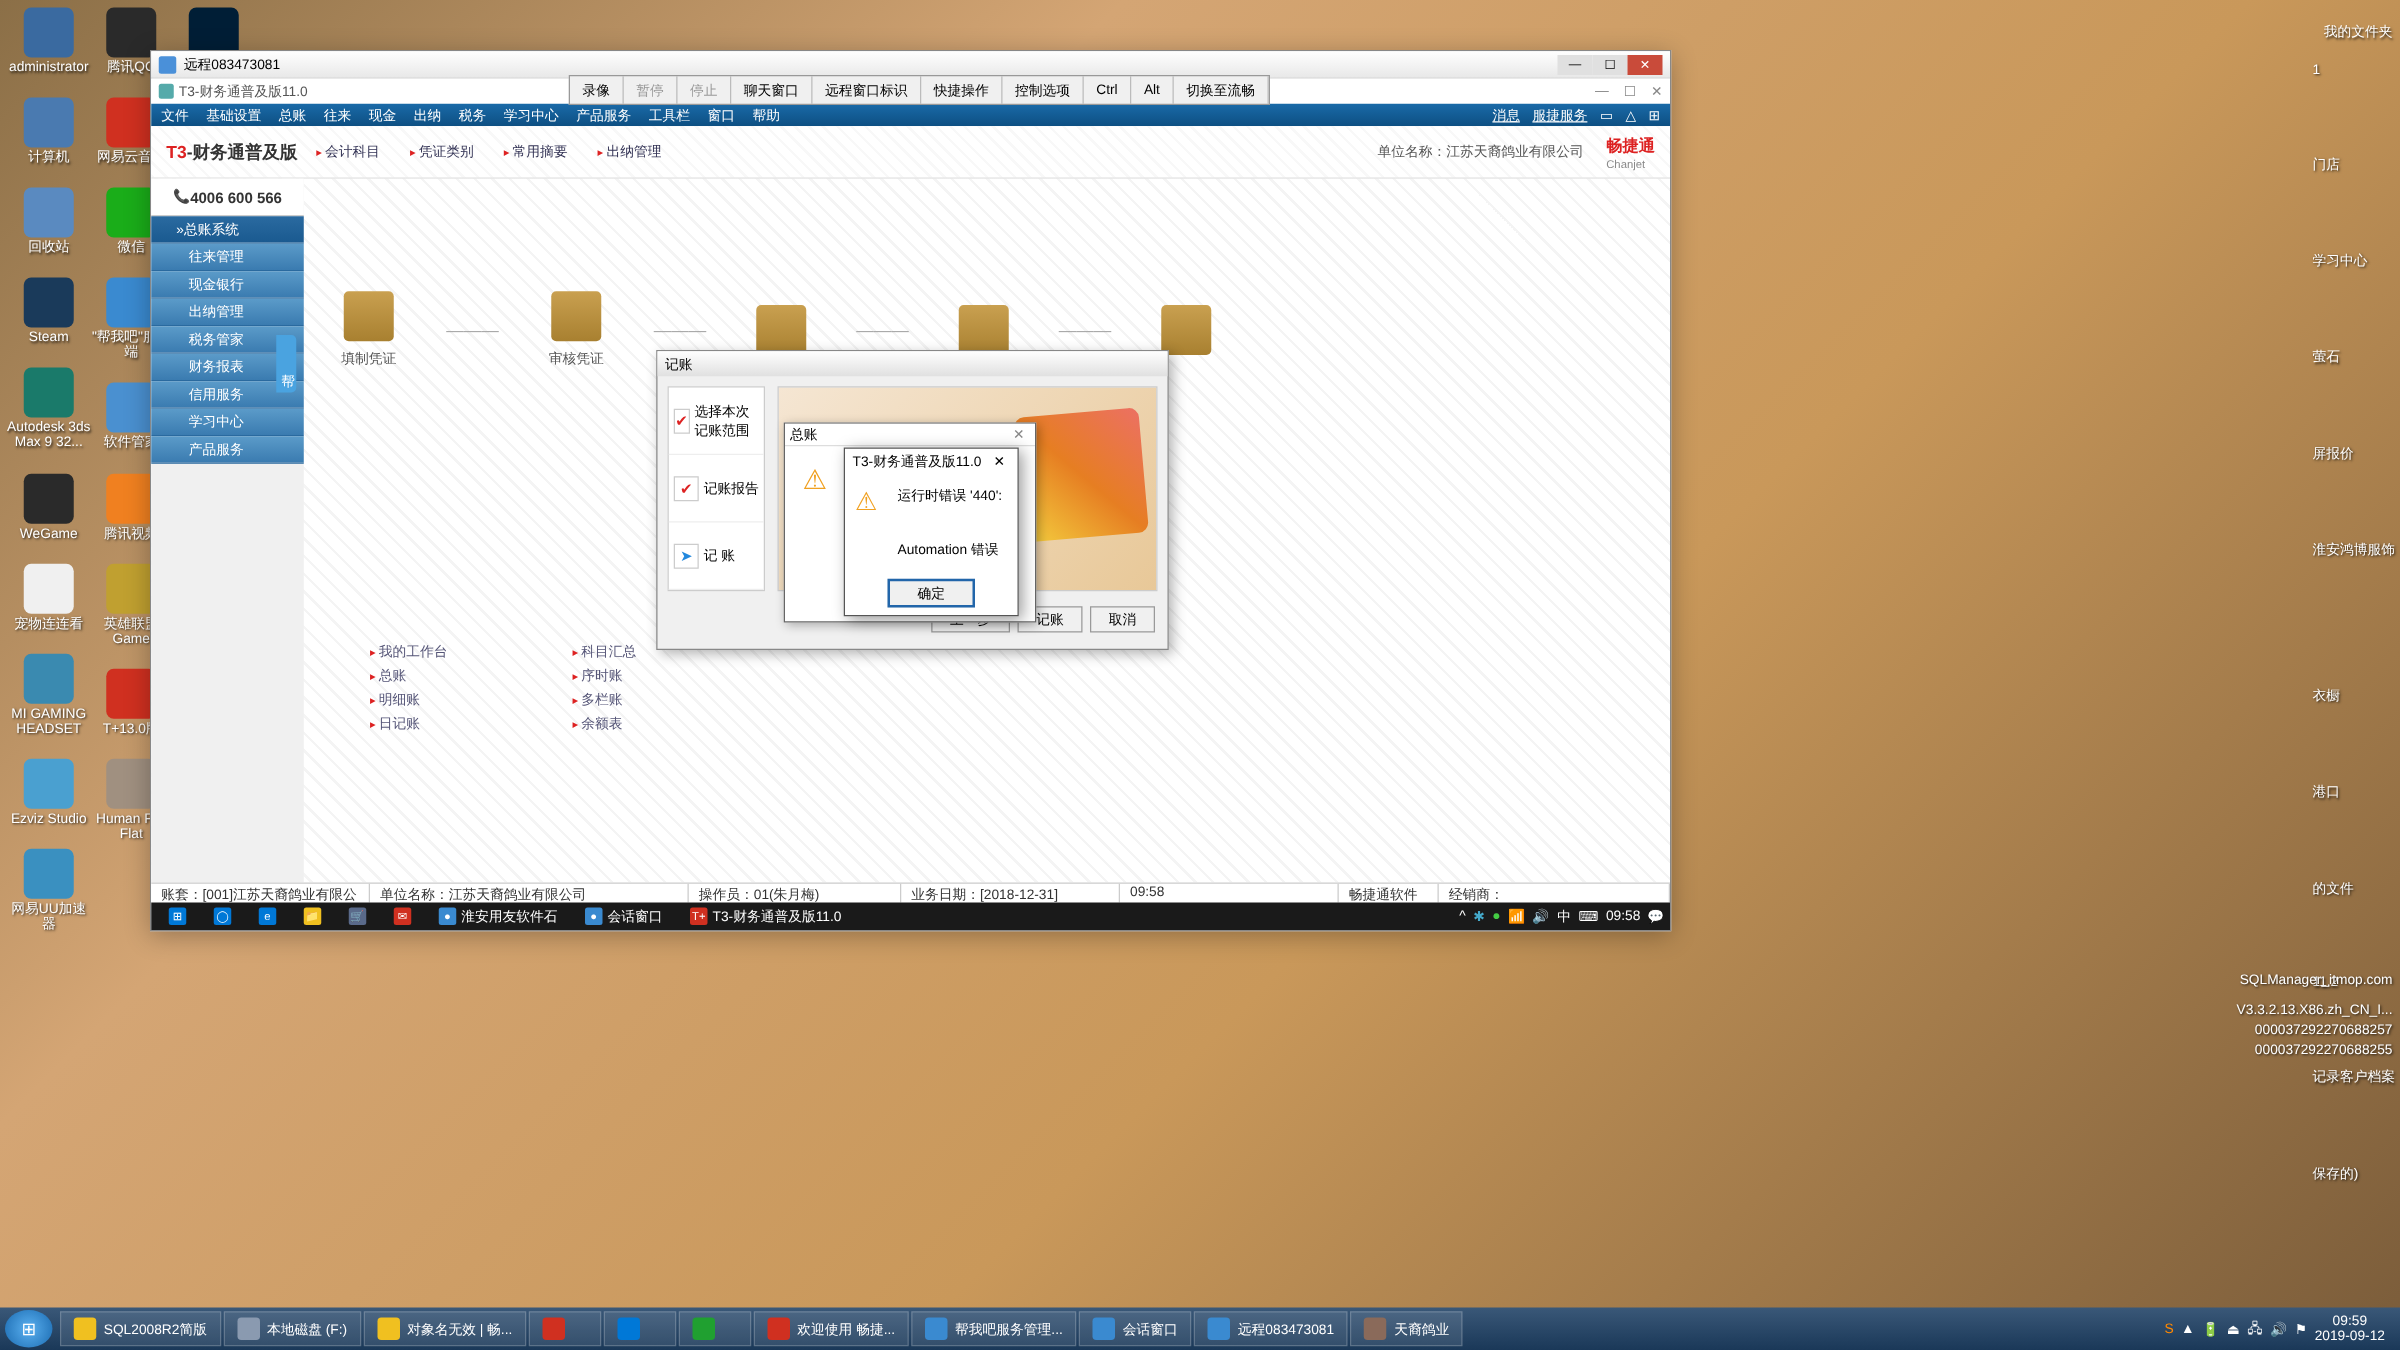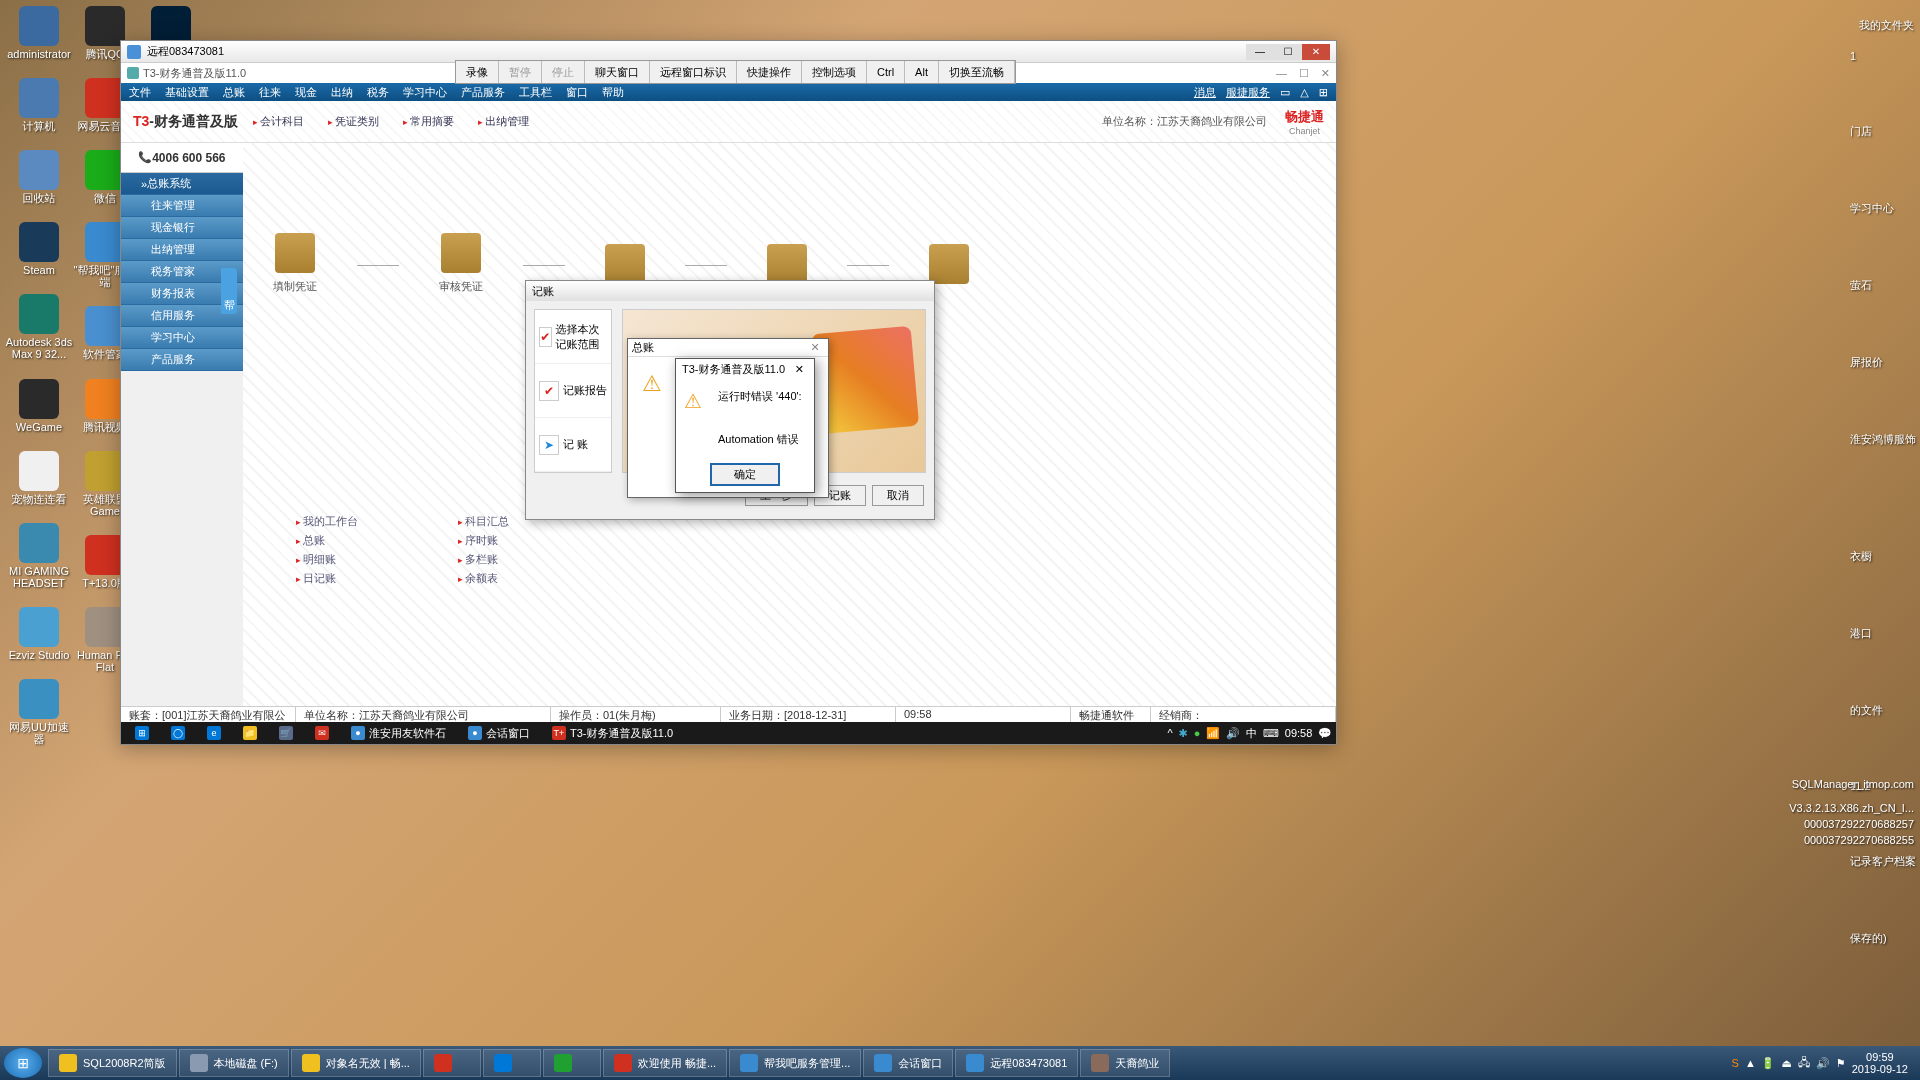--- a/index.html
+++ b/index.html
@@ -277,21 +277,21 @@
       <div class="app-logo">
         <span class="t3">T3</span><span>-财务通普及版</span>
       </div>
       <div class="header-links" id="hdrlinks">
           <span style="cursor: pointer;">会计科目</span>
           <span style="cursor: pointer;">凭证类别</span>
           <span style="cursor: pointer;">常用摘要</span>
           <span style="cursor: pointer;">出纳管理</span>
         </div>
       <div class="header-company">单位名称：江苏天裔鸽业有限公司</div>
-      <div style="text-align:center;">
+      <div style="text-align:left;">
         <div class="brand-logo">畅捷通</div>
         <div style="font-size:9px;color:#888;">Chanjet</div>
       </div>
     </div>
 
     <div class="app-body">
       <div class="sidebar">
         <div class="phone-box">4006 600 566</div>
         <div id="navlist">
             <div class="nav-item active">总账系统</div>

